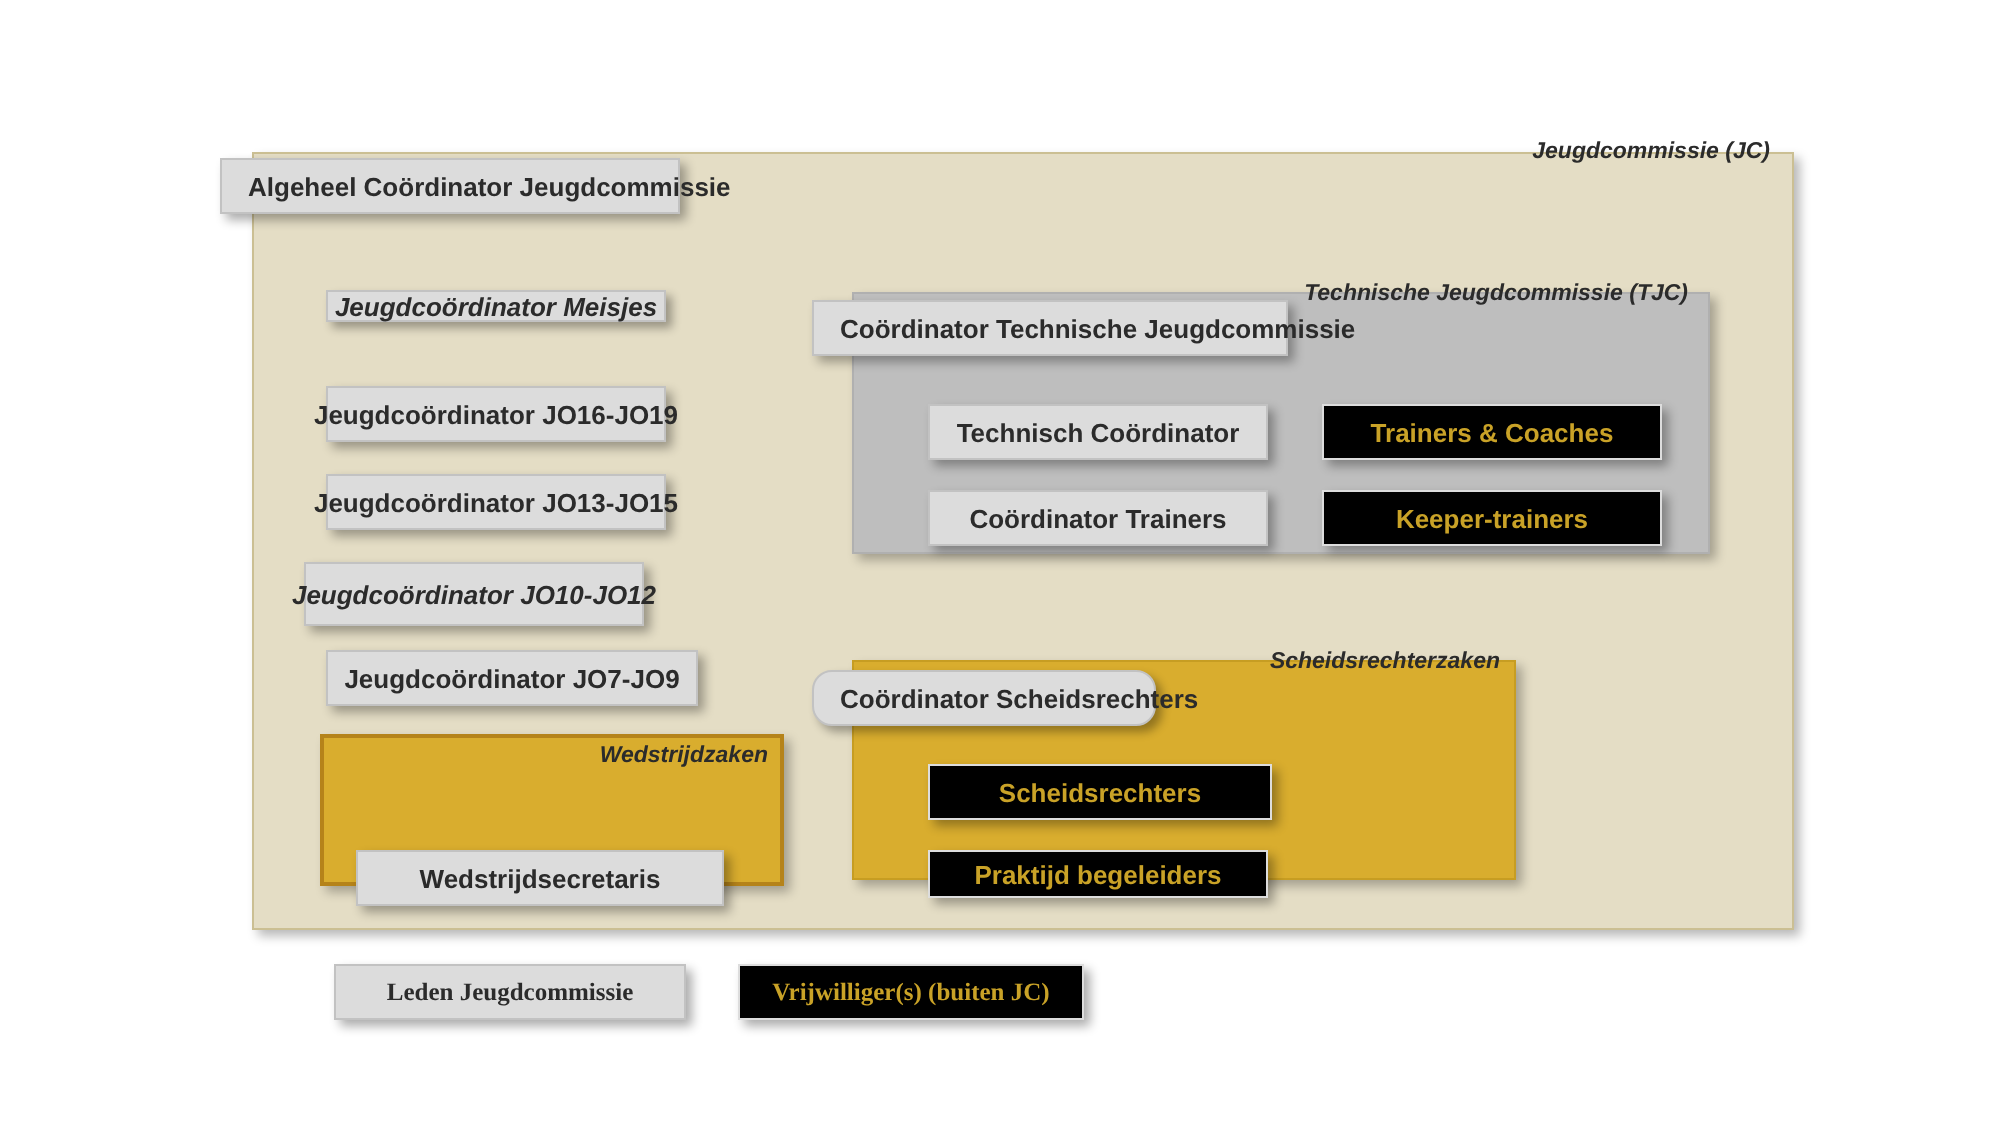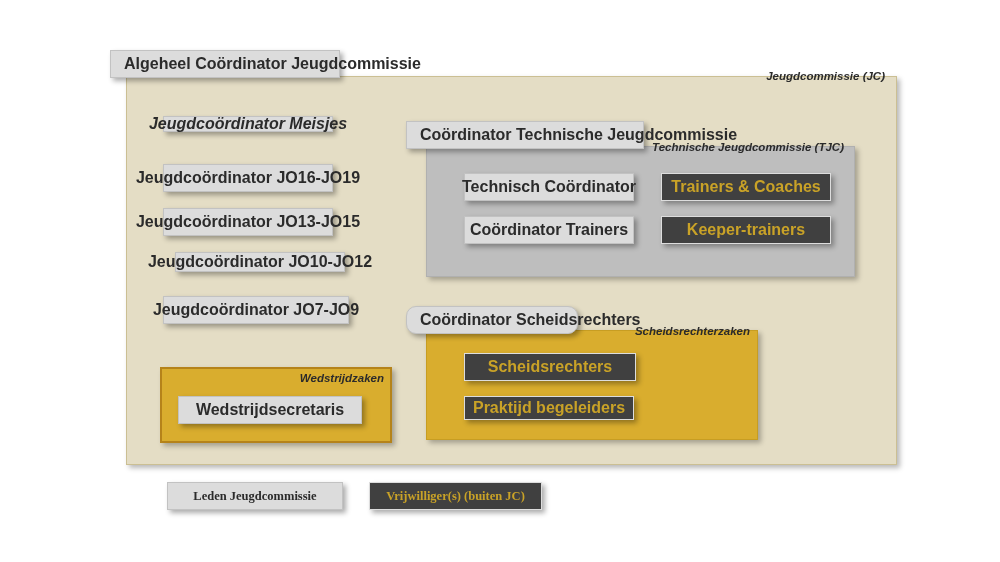--- a/index.html
+++ b/index.html
@@ -54,32 +54,33 @@
     text-align: right;
   }
 
   
   .box {
     position: absolute;
     box-sizing: border-box;
     display: flex;
     align-items: center;
     justify-content: center;
-    font-size: 16px;
+    font-size: 13px;
     font-weight: 700;
     white-space: nowrap;
     box-shadow: 3px 3px 5px rgba(0,0,0,0.33);
+    margin-top: 29px;
   }
   .box-member {
     background: #dcdcdc;
     border: 1px solid #c2c2c2;
     color: #2b2b2b;
   }
   .box-volunteer {
-    background: #404040;
+    background: #000000;
     border: 1px solid #dddddd;
     color: #c9a227;
   }
 
   
   .tab-box {
     z-index: 5;
     justify-content: flex-start;
     padding-left: 13px;
   }
@@ -108,21 +109,21 @@
   <div class="region-label" style="left:700px; top:70px; width:185px;">Jeugdcommissie (JC)</div>
 
   <div class="box box-member tab-box" style="left:110px; top:50px; width:230px; height:28px;">Algeheel Coördinator Jeugdcommissie</div>
 
   <div class="box box-member" style="left:163px; top:116px; width:170px; height:16px;font-style:italic;">Jeugdcoördinator Meisjes</div>
 
   <div class="box box-member" style="left:163px; top:164px; width:170px; height:28px;">Jeugdcoördinator JO16-JO19</div>
 
   <div class="box box-member" style="left:163px; top:208px; width:170px; height:28px;">Jeugdcoördinator JO13-JO15</div>
 
-  <div class="box box-member" style="left:175px; top:252px; width:170px; height:20px;">Jeugdcoördinator JO10-JO12</div>
+  <div class="box box-member" style="left:152px; top:252px; width:170px; height:32px;font-style:italic;">Jeugdcoördinator JO10-JO12</div>
 
   <div class="box box-member" style="left:163px; top:296px; width:186px; height:28px;">Jeugdcoördinator JO7-JO9</div>
 
   <div class="container tjc-container" style="left:426px; top:146px; width:429px; height:131px;"></div>
 
   <div class="region-label" style="left:650px; top:141px; width:194px;">Technische Jeugdcommissie (TJC)</div>
 
   <div class="box box-member tab-box" style="left:406px; top:121px; width:238px; height:28px;">Coördinator Technische Jeugdcommissie</div>
 
   <div class="box box-member" style="left:464px; top:173px; width:170px; height:28px;">Technisch Coördinator</div>

